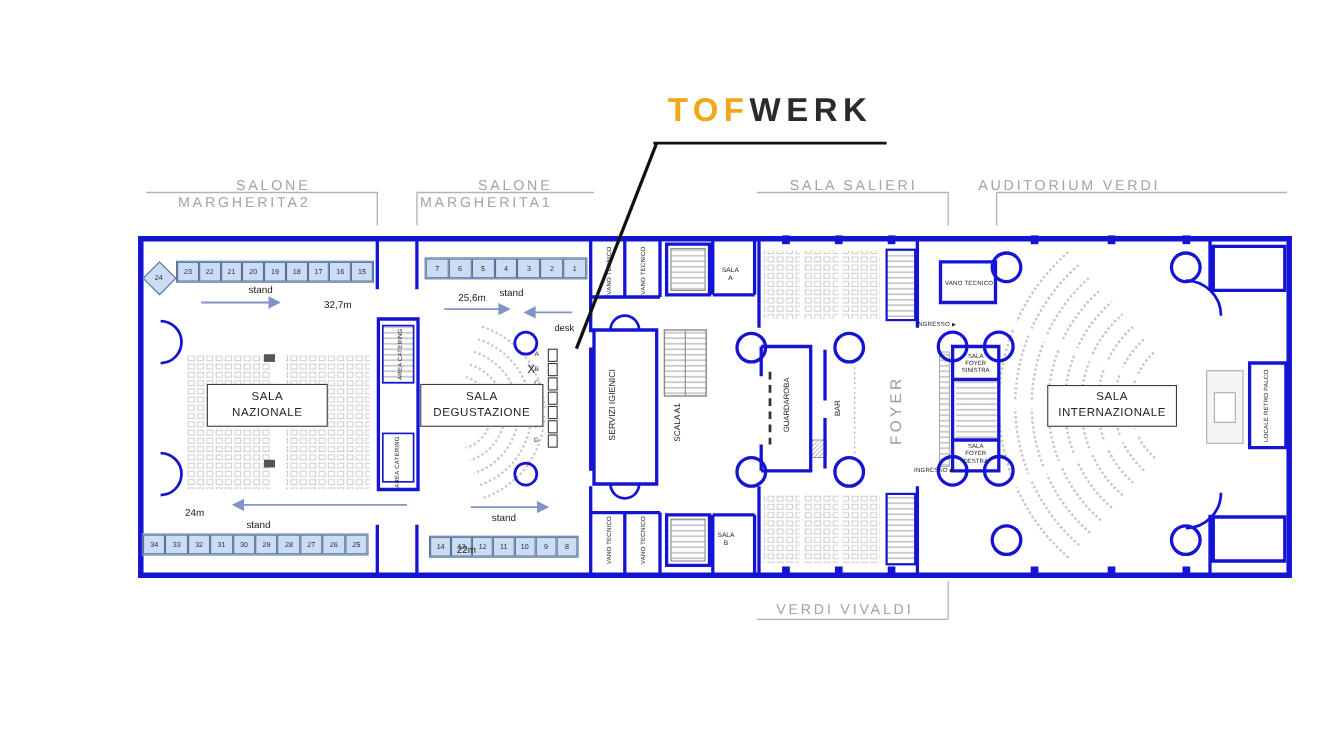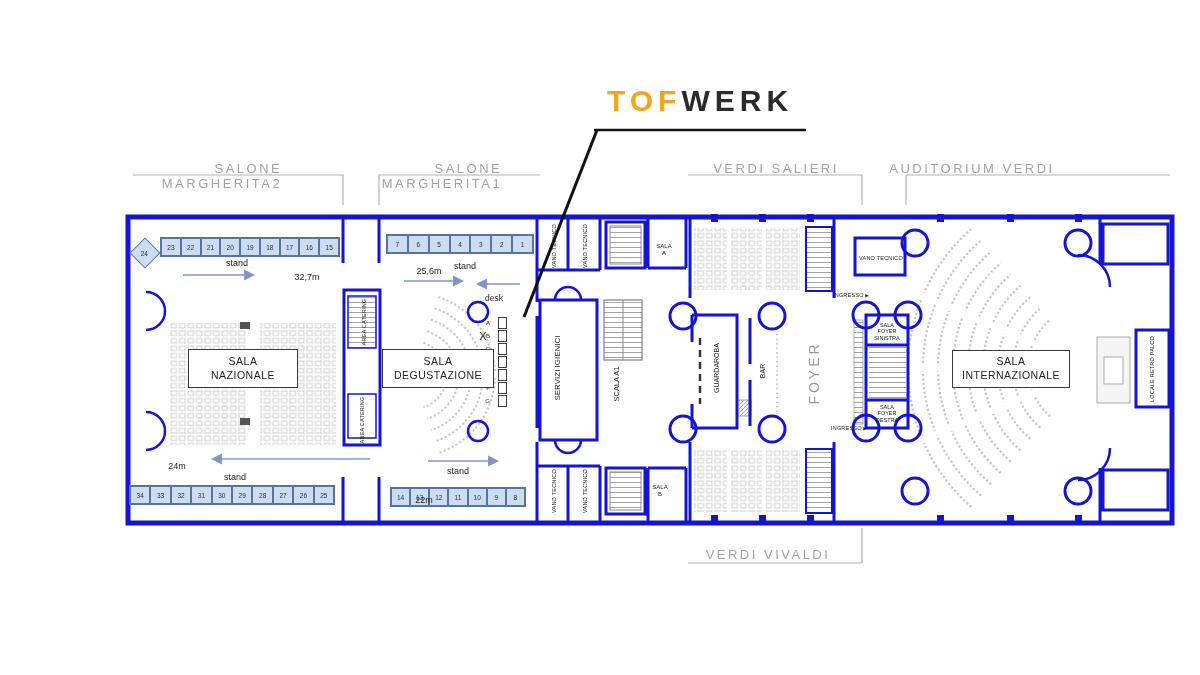--- a/index.html
+++ b/index.html
@@ -196,21 +196,21 @@
   </div>
 
   <div class="abs sec-label ctr" style="left:222px;top:176px">
     <div>SALONE</div>
     <div>MARGHERITA2</div>
   </div>
   <div class="abs sec-label ctr" style="left:442px;top:176px">
     <div>SALONE</div>
     <div>MARGHERITA1</div>
   </div>
-  <div class="abs sec-label ctr" style="left:776px;top:168px">VERDI SALIERI</div>
+  <div class="abs sec-label ctr" style="left:776px;top:168px">SALA SALIERI</div>
   <div class="abs sec-label ctr" style="left:972px;top:168px">AUDITORIUM VERDI</div>
   <div class="abs sec-label ctr" style="left:768px;top:554px">VERDI VIVALDI</div>
 
   <div class="abs diamond" style="left:134px;top:242px">
       <span>24</span>
     </div>
   <div class="abs stand-row" style="left:160px;top:237px;width:178px;height:18px">
       <div class="stand-cell">23</div>
       <div class="stand-cell">22</div>
       <div class="stand-cell">21</div>
@@ -254,21 +254,21 @@
 
   <div class="abs small-label ctr" style="left:237px;top:263px">stand</div>
   <div class="abs small-label ctr" style="left:307px;top:277px">32,7m</div>
   <div class="abs small-label ctr" style="left:429px;top:271px">25,6m</div>
   <div class="abs small-label ctr" style="left:465px;top:266px">stand</div>
   <div class="abs small-label ctr" style="left:177px;top:466px">24m</div>
   <div class="abs small-label ctr" style="left:235px;top:477px">stand</div>
   <div class="abs small-label ctr" style="left:424px;top:500px">22m</div>
   <div class="abs small-label ctr" style="left:458px;top:471px">stand</div>
 
-  <div class="abs small-label ctr" style="left:494px;top:298px;font-size:8.5px">desk</div>
+  <div class="abs small-label ctr" style="left:513px;top:298px;font-size:8.5px">desk</div>
   <div class="abs small-label ctr" style="left:483px;top:336px;font-size:11px">X</div>
   <div class="abs desk-col" style="left:482px;top:316px">
       <div class="desk-row">
         <span class="desk-letter">A</span>
         <div class="desk-box"></div>
       </div>
       <div class="desk-row">
         <span class="desk-letter">B</span>
         <div class="desk-box"></div>
       </div>

